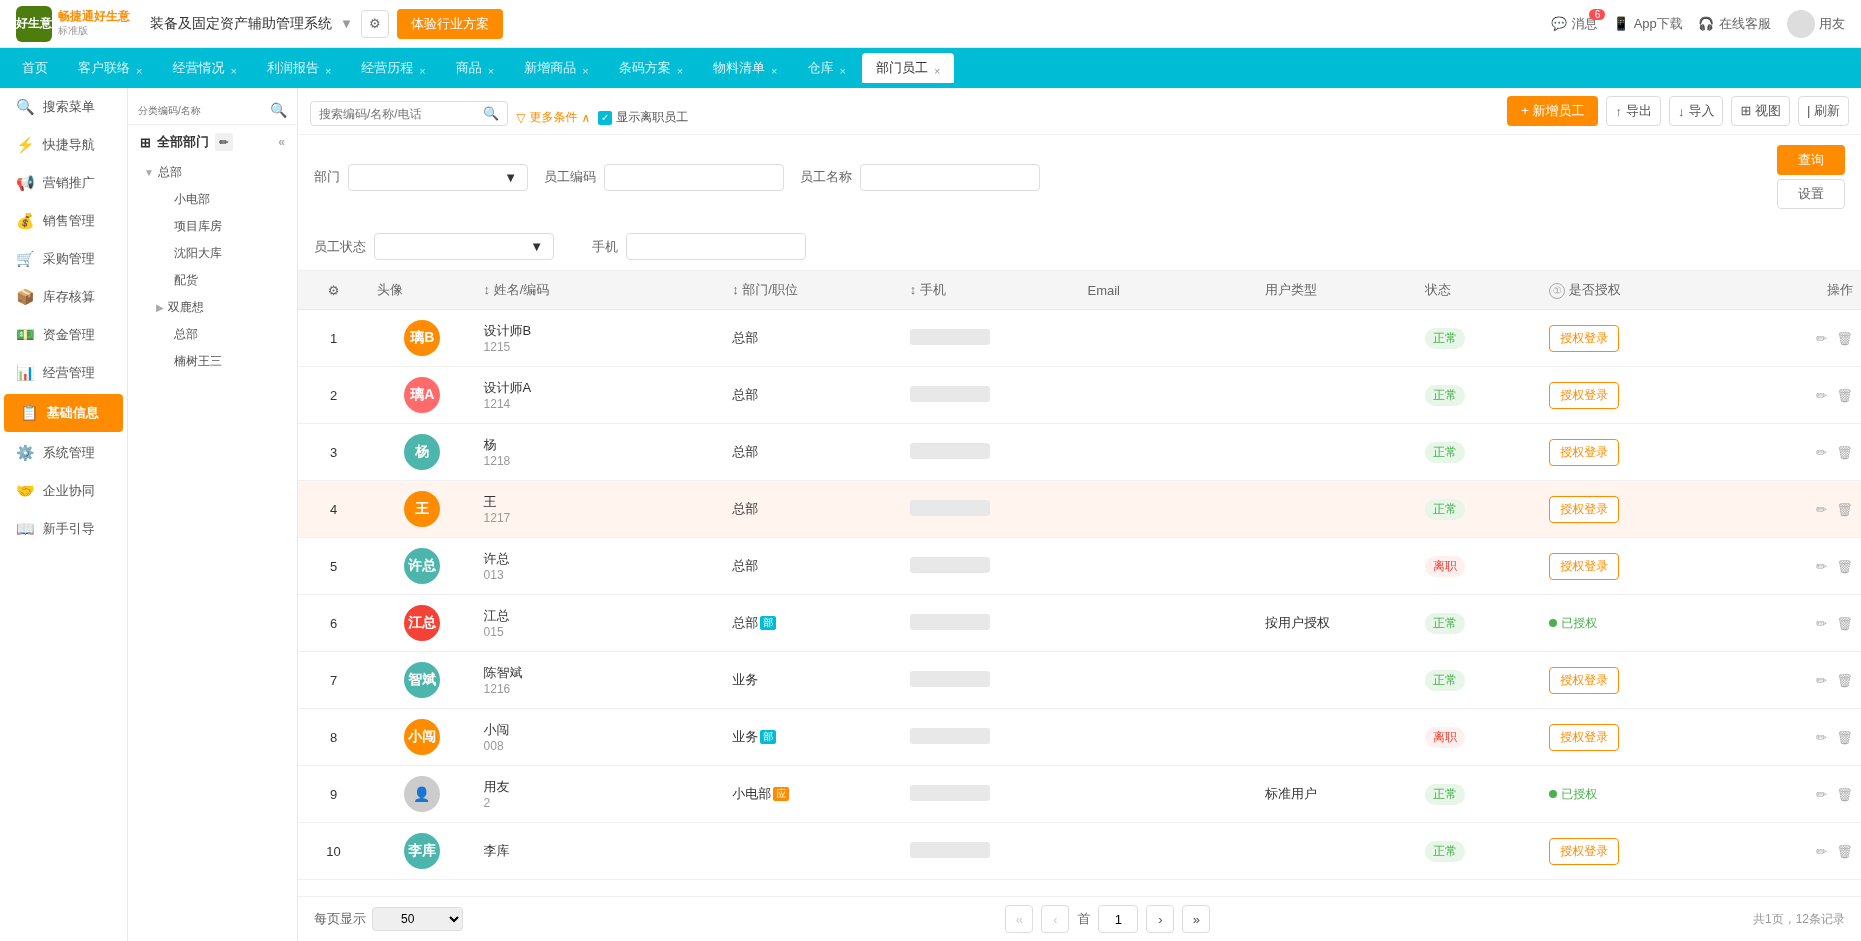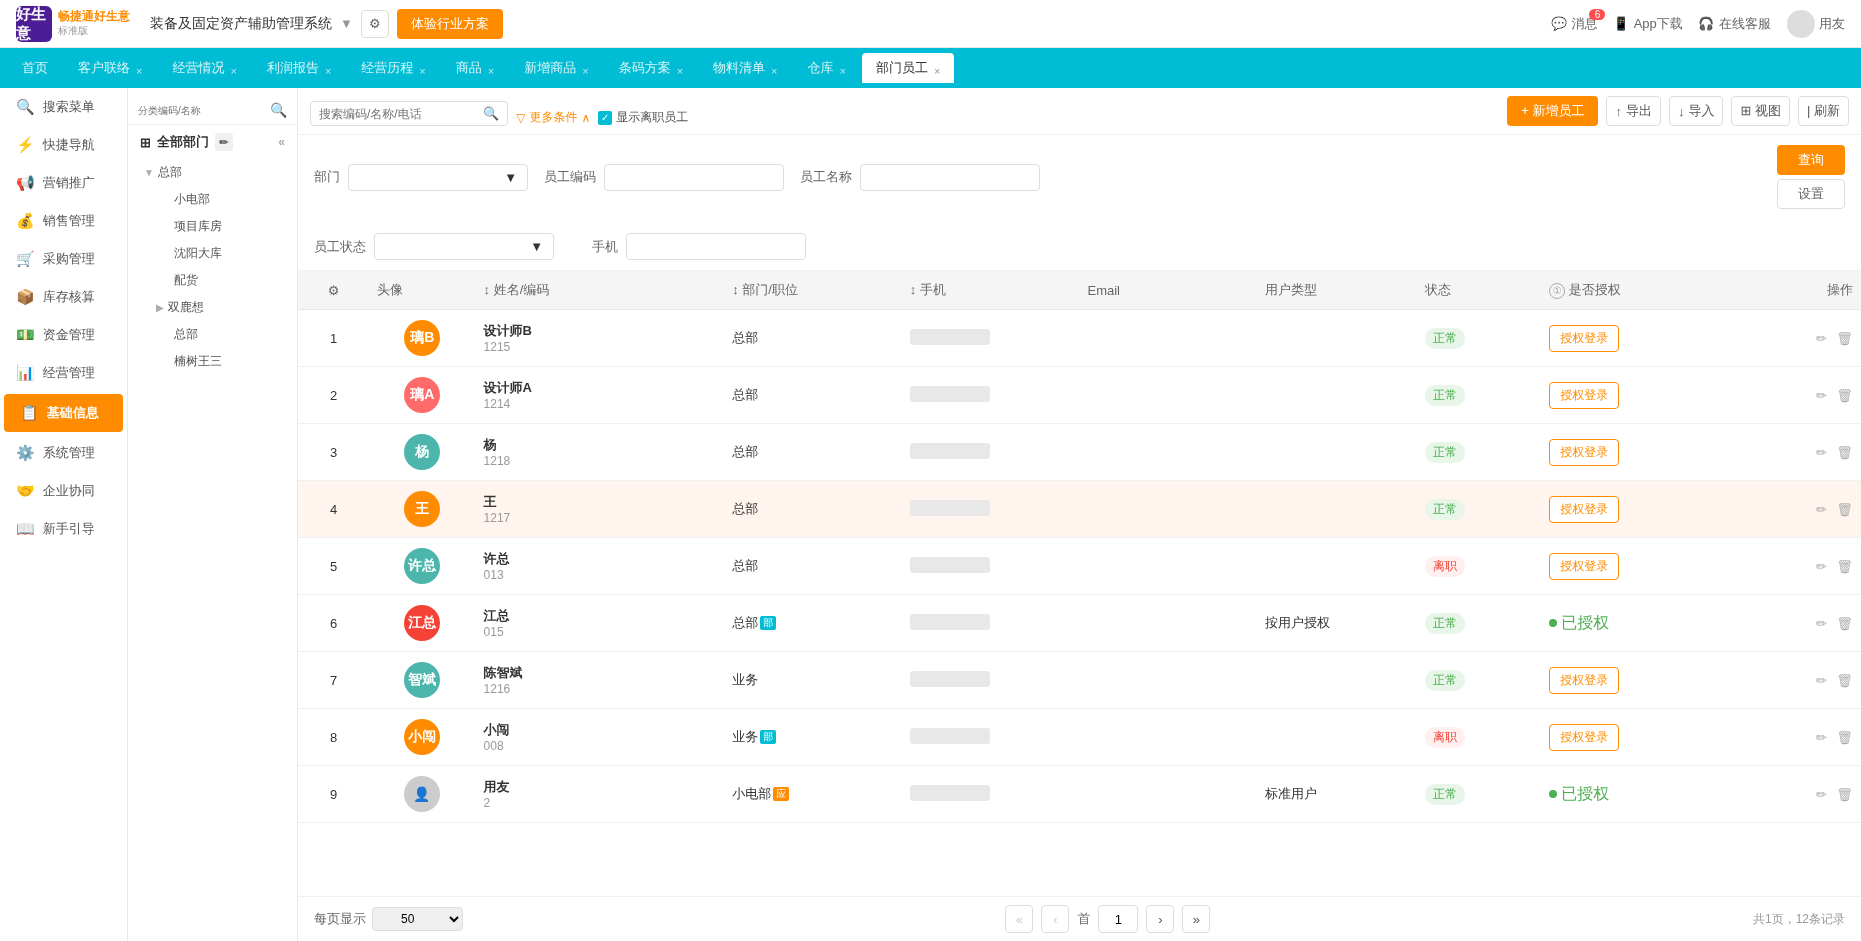--- a/index.html
+++ b/index.html
@@ -6,21 +6,21 @@
     body { background: #f5f5f5; font-size: 13px; color: #333; }
 
     
     .top-bar {
       display: flex; align-items: center; background: #fff;
       height: 48px; padding: 0 16px; border-bottom: 1px solid #e8e8e8;
       justify-content: space-between;
     }
     .top-bar-left { display: flex; align-items: center; gap: 8px; }
     .logo-area { display: flex; align-items: center; gap: 6px; }
-    .logo-icon { width: 36px; height: 36px; background: #4c1d95; border-radius: 6px; display: flex; align-items: center; justify-content: center; color: #fff; font-size: 15px; font-weight: bold; }
+    .logo-icon { width: 36px; height: 36px; background: #4d7c0f; border-radius: 6px; display: flex; align-items: center; justify-content: center; color: #fff; font-size: 12px; font-weight: bold; }
     .logo-text { font-size: 12px; color: #ff8c00; font-weight: bold; line-height: 1.2; }
     .logo-sub { font-size: 10px; color: #999; }
     .system-title { font-size: 14px; color: #333; margin-left: 12px; }
     .arrow-btn { cursor: pointer; color: #999; }
     .gear-btn { width: 28px; height: 28px; border: 1px solid #ddd; border-radius: 4px; display: flex; align-items: center; justify-content: center; cursor: pointer; color: #666; }
     .trial-btn { background: #ff8c00; color: #fff; border: none; border-radius: 4px; padding: 6px 14px; cursor: pointer; font-size: 13px; }
     .top-bar-right { display: flex; align-items: center; gap: 16px; font-size: 13px; color: #666; }
     .msg-btn { display: flex; align-items: center; gap: 4px; cursor: pointer; position: relative; }
     .msg-badge { position: absolute; top: -6px; right: -8px; background: #ff4d4f; color: #fff; border-radius: 10px; font-size: 10px; padding: 0 4px; min-width: 16px; text-align: center; }
     .top-right-item { display: flex; align-items: center; gap: 4px; cursor: pointer; }
@@ -109,27 +109,27 @@
     .col-dept { width: 100px; }
     .col-phone { width: 100px; }
     .col-email { width: 100px; }
     .col-usertype { width: 90px; }
     .col-status { width: 70px; }
     .col-auth { width: 100px; }
     .col-ops { width: 80px; text-align: right; }
     .avatar-circle { width: 36px; height: 36px; border-radius: 50%; display: flex; align-items: center; justify-content: center; color: #fff; font-size: 14px; font-weight: bold; margin: 0 auto; }
     .avatar-grey { background: #ccc; }
     .name-code { display: flex; flex-direction: column; }
-    .emp-name { font-weight: 700; color: #333; }
+    .emp-name { font-weight: 400; color: #333; }
     .emp-code { color: #999; font-size: 12px; }
     .status-badge { display: inline-block; padding: 2px 8px; border-radius: 10px; font-size: 12px; }
     .status-normal { background: #e8f5e9; color: #4caf50; }
     .status-resigned { background: #fff0f0; color: #f44336; }
     .auth-btn { border: 1px solid #ff8c00; color: #ff8c00; background: #fff; border-radius: 4px; padding: 4px 10px; cursor: pointer; font-size: 12px; }
-    .auth-granted { display: flex; align-items: center; gap: 4px; color: #4caf50; font-size: 16px; }
+    .auth-granted { display: flex; align-items: center; gap: 4px; color: #4caf50; font-size: 12px; }
     .auth-dot { width: 8px; height: 8px; border-radius: 50%; background: #4caf50; }
     .ops-btn { color: #aaa; cursor: pointer; margin-left: 6px; }
     .phone-blur { background: #e8e8e8; border-radius: 3px; color: transparent; width: 80px; height: 16px; display: inline-block; }
     .dept-tag { display: inline-flex; align-items: center; gap: 2px; }
     .dept-badge { background: #00bcd4; color: #fff; border-radius: 2px; font-size: 10px; padding: 0 3px; }
     .info-icon { display: inline-flex; align-items: center; justify-content: center; width: 16px; height: 16px; border-radius: 50%; border: 1px solid #aaa; color: #aaa; font-size: 10px; cursor: pointer; }
 
     
     .table-footer { display: flex; align-items: center; justify-content: space-between; padding: 8px 16px; background: #fff; border-top: 1px solid #f0f0f0; font-size: 13px; color: #666; }
     .page-size-select { display: flex; align-items: center; gap: 6px; }
@@ -634,20 +634,44 @@
                     <div class="auth-granted">
                       <div class="auth-dot"></div>
                       <span>已授权</span>
                     </div>
                   </td>
     <td class="col-ops">
       <span class="ops-btn">✏</span>
       <span class="ops-btn">🗑</span>
     </td>
   </tr>
+                <tr>
+    <td class="col-num">10</td>
+    <td class="col-avatar">
+                    <div class="avatar-circle" style="background:#4db6ac">李库</div>
+                  </td>
+    <td class="col-name">
+      <div class="name-code">
+        <span class="emp-name">李库</span>
+        <span class="emp-code"></span>
+      </div>
+    </td>
+    <td class="col-dept"></td>
+    <td class="col-phone"><span class="phone-blur"></span></td>
+    <td class="col-email"></td>
+    <td class="col-usertype"></td>
+    <td class="col-status">
+      <span class="status-badge status-normal">正常</span>
+    </td>
+    <td class="col-auth"><button class="auth-btn">授权登录</button></td>
+    <td class="col-ops">
+      <span class="ops-btn">✏</span>
+      <span class="ops-btn">🗑</span>
+    </td>
+  </tr>
               </tbody>
           </table>
         </div>
 
         <div class="table-footer">
           <div class="page-size-select">
             <span>每页显示</span>
             <select class="page-select">
               <option>50</option>
               <option>100</option>

